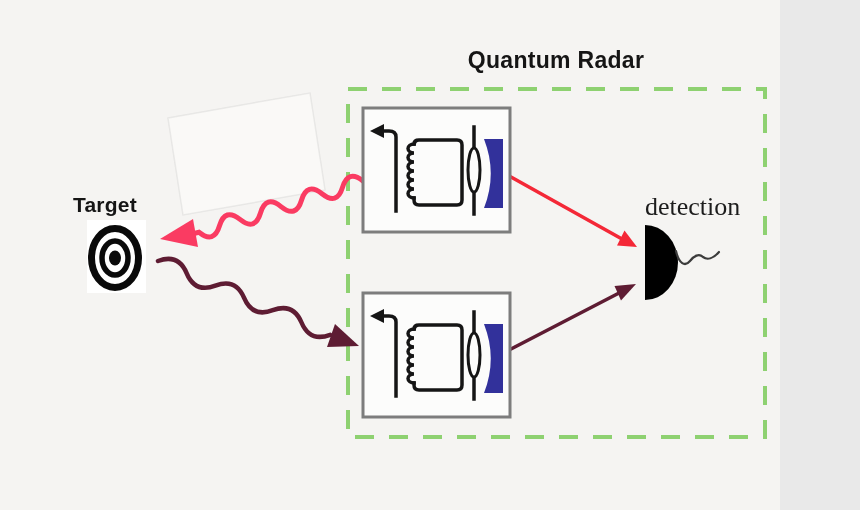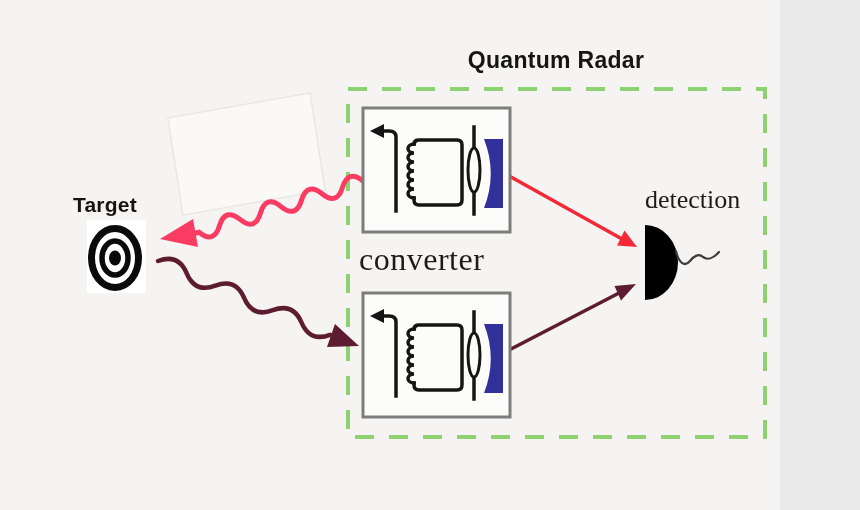--- a/index.html
+++ b/index.html
@@ -10,21 +10,21 @@
   }
   .overlay{position:absolute;left:0;top:0;width:860px;height:510px;}
   .label{position:absolute;white-space:nowrap;color:var(--ink,#111);}
   .title{
     left:556px;top:47px;transform:translateX(-50%);
     font-size:23px;font-weight:bold;letter-spacing:.3px;
   }
   .target-label{left:73px;top:193px;font-size:21px;font-weight:bold;letter-spacing:.2px;}
   .serif{font-family:"Liberation Serif",serif;font-weight:400;color:#1c1c1c;}
   .converter-label{left:359px;top:241px;font-size:32px;letter-spacing:.5px;}
-  .detection-label{left:645px;top:185px;font-size:26px;}
+  .detection-label{left:645px;top:192px;font-size:26px;}
   
   .green-rect{fill:none;stroke:var(--green,#8ed171);stroke-width:4;stroke-dasharray:19 15;}
   .ink-line{fill:none;stroke:var(--ink,#151515);stroke-width:3.5;stroke-linecap:square;}
   .ink-fill{fill:var(--ink,#151515);}
   .box-rect{fill:#fcfcfb;stroke:var(--gray,#7d7d7d);stroke-width:3;}
   .lens{fill:#fcfcfb;stroke:var(--ink,#151515);stroke-width:3;}
   .mirror{fill:var(--blue,#32319b);}
   .pink-line{fill:none;stroke:var(--pink,#fa3b62);stroke-width:5;stroke-linecap:round;}
   .pink-fill{fill:var(--pink,#fa3b62);}
   .red-line{fill:none;stroke:var(--red,#f42837);stroke-width:3.6;stroke-linecap:round;}
@@ -91,15 +91,14 @@
       <path d="M 645 225 L 645 300 A 33 37.5 0 0 0 645 225 Z" fill="#000000"></path>
       <path class="squiggle" d="M 676 251 c 3 13 9 16 14 10 c 4 -5 9 -8 13 -4 c 4 3 10 2 16 -5"></path>
     </g>
 
     <use href="#circuit" x="363" y="108"></use>
     <use href="#circuit" x="363" y="293"></use>
   </svg>
 
   <div class="label title">Quantum Radar</div>
   <div class="label target-label">Target</div>
-  <div class="label serif converter-label">converter</div>
   <div class="label serif detection-label">detection</div>
 </div>
 
 </body></html>

